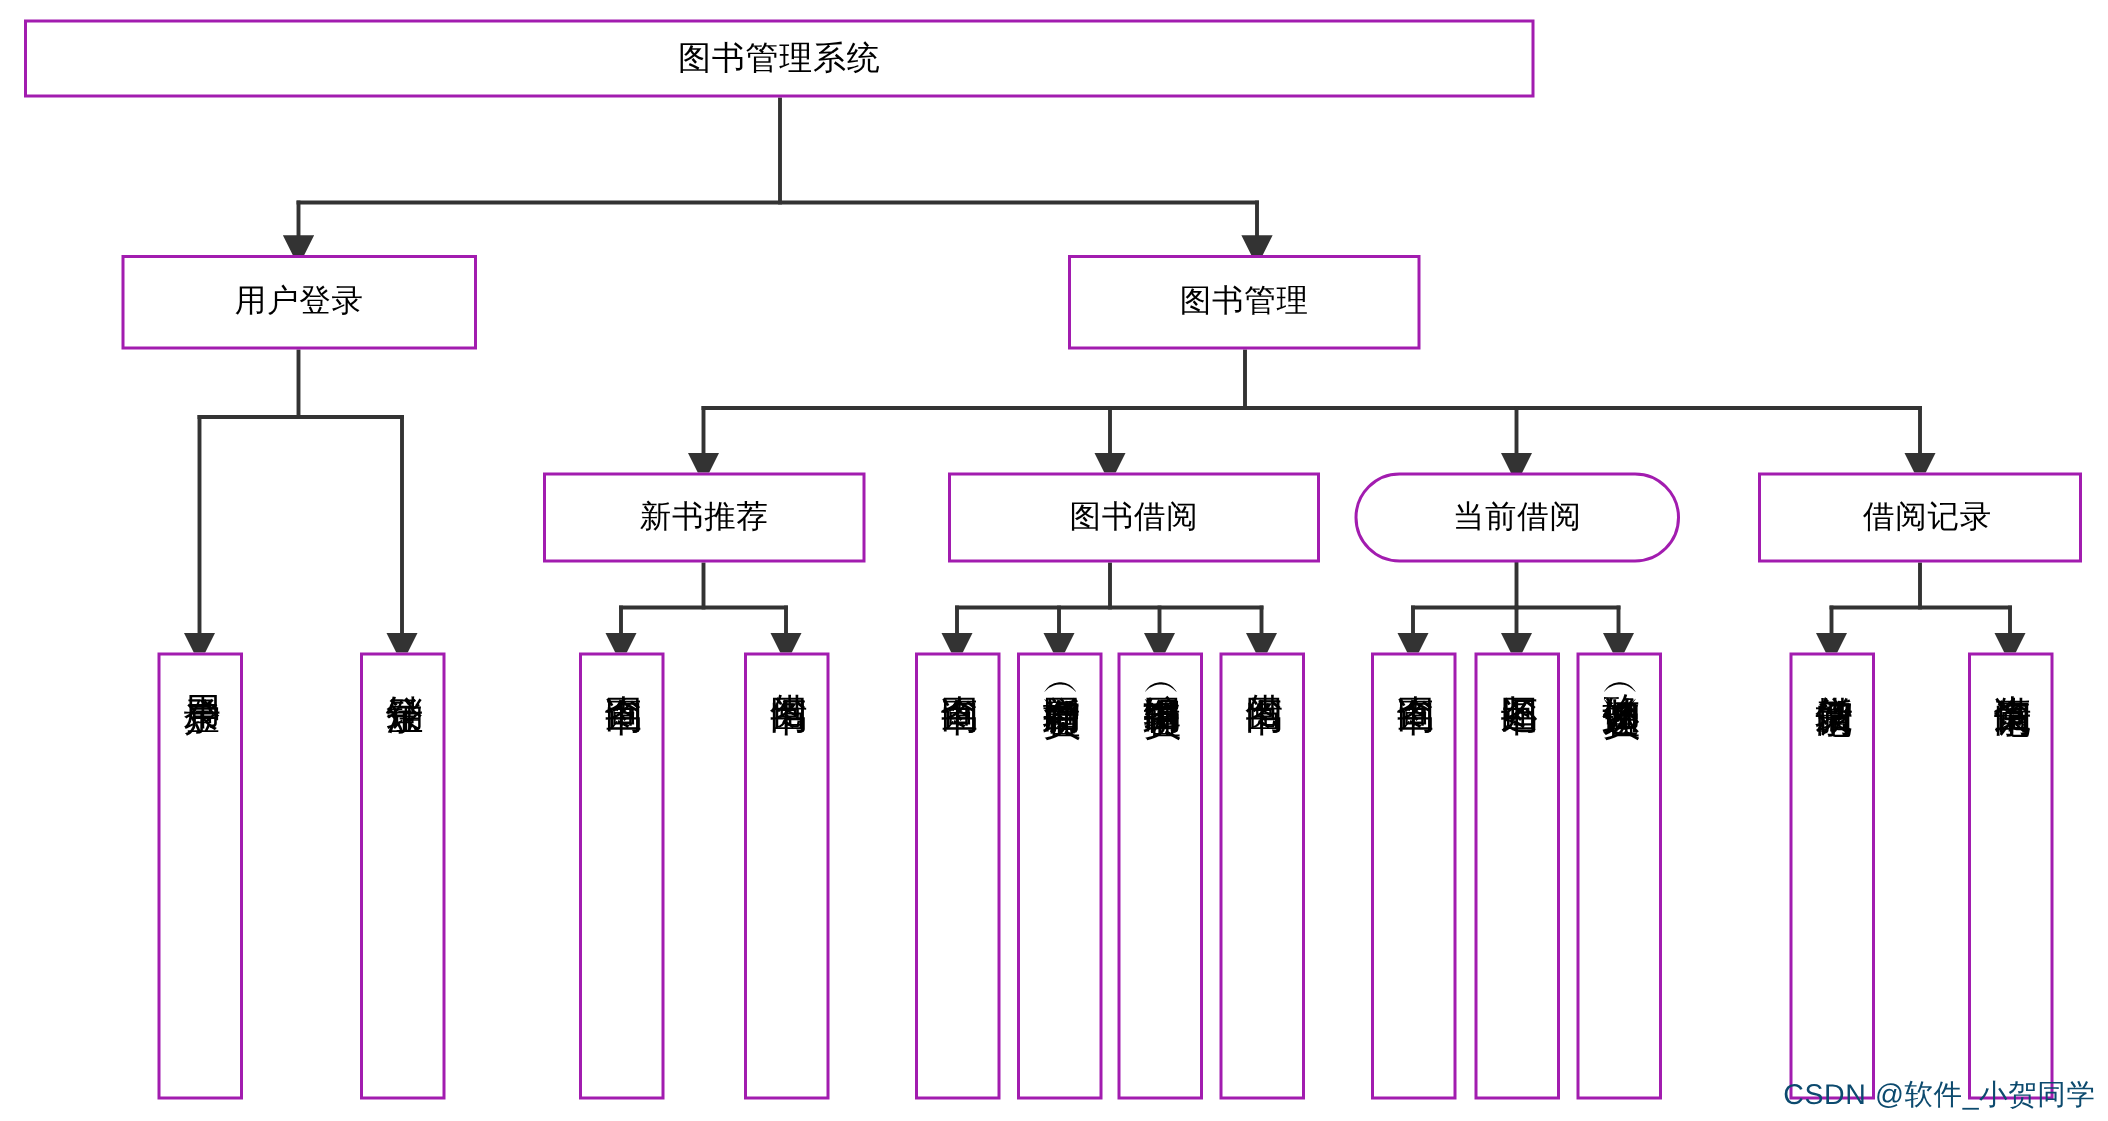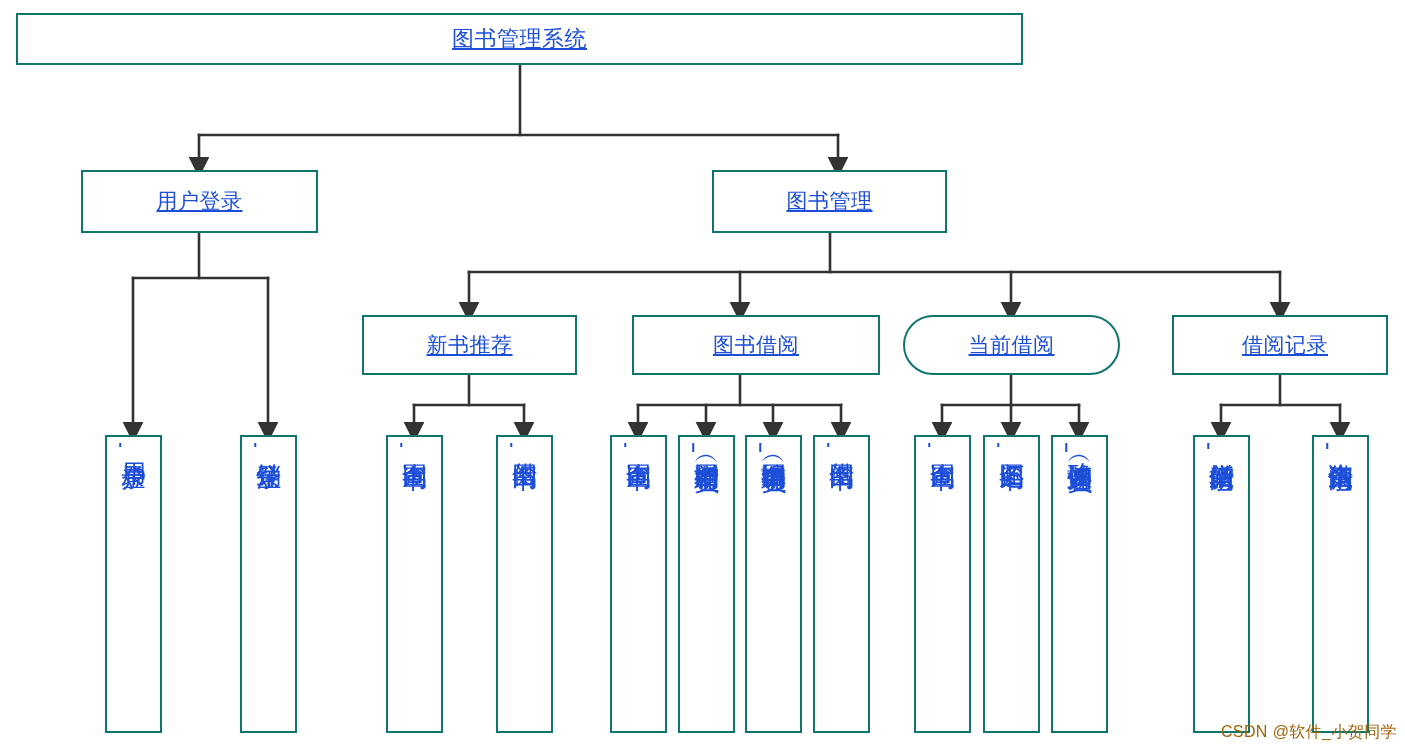--- a/index.html
+++ b/index.html
@@ -23,27 +23,26 @@
     left: 0;
     top: 0;
     width: 1405px;
     height: 747px;
     pointer-events: none;
   }
   .node {
     position: absolute;
     box-sizing: border-box;
     background: #ffffff;
-    border: 2px solid #0f766e;
+    border: 2px solid #a21caf;
     display: flex;
     align-items: center;
     justify-content: center;
-    color: #1d4ed8;
+    color: #000000;
     z-index: 2;
-    text-decoration: underline;
   }
   .node .label {
     display: block;
     text-align: center;
     line-height: 1.18;
     white-space: nowrap;
   }
   
   .node.h .label {
     font-size: 21px;
@@ -62,22 +61,22 @@
     writing-mode: vertical-rl;
     text-orientation: upright;
     font-size: 25px;
     line-height: 1.02;
     letter-spacing: 1px;
   }
   #watermark {
     position: absolute;
     right: 8px;
     bottom: 4px;
-    font-size: 16px;
-    color: #a16207;
+    font-size: 19px;
+    color: #0c4a6e;
     letter-spacing: 0.4px;
     z-index: 5;
     white-space: nowrap;
   }
 </style>
 </head>
 <body>
 
 <div id="canvas">
 

